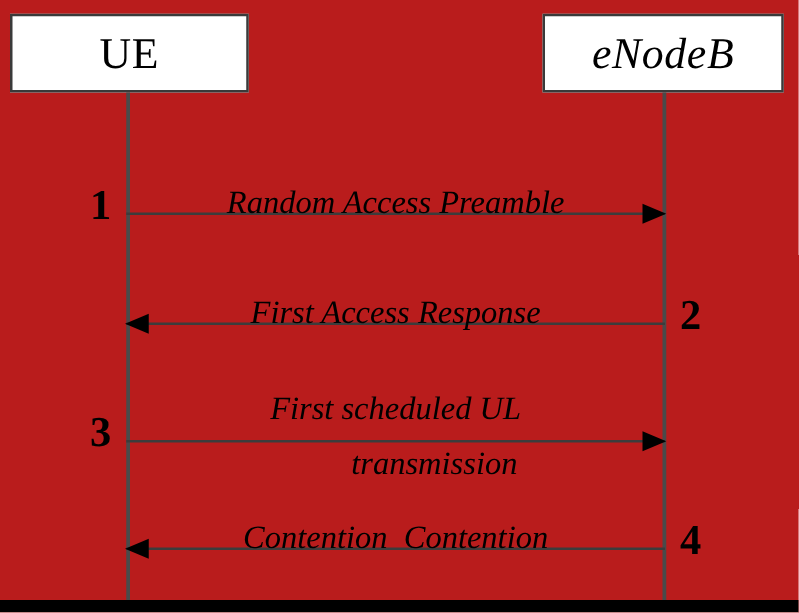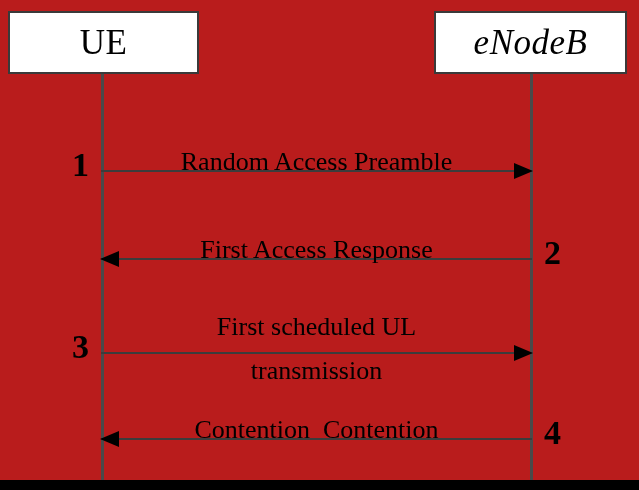--- a/index.html
+++ b/index.html
@@ -83,29 +83,31 @@
   
   .msg-label {
     position: absolute;
     left: 0;
     width: 431px;
     text-align: center;
     font-size: 26px;
     line-height: 1;
     color: #000000;
     white-space: pre;
+    font-style: italic;
   }
   .msg-label.single {
     top: -21px;
   }
   .msg-label.above {
     top: -38px;
   }
   .msg-label.below {
     top: 6px;
+    margin-left: 31px;
   }
   
   .step-number {
     position: absolute;
     font-size: 34px;
     font-weight: bold;
     line-height: 1;
     color: #000000;
   }
   .step-number.left-side  { right: 100%; margin-right: 12px; top: -22px; }

